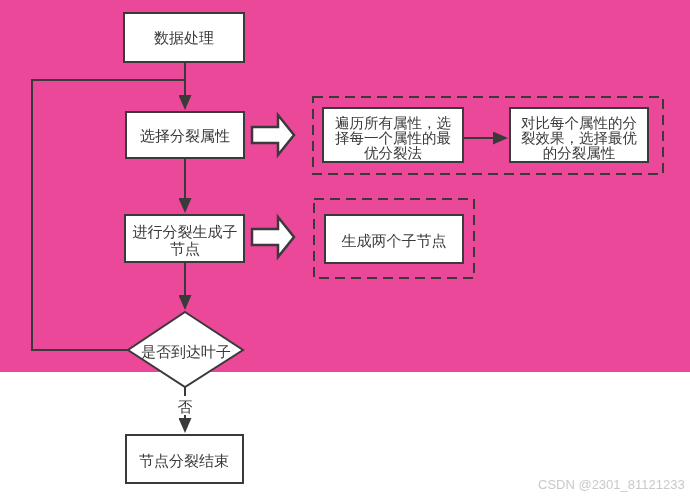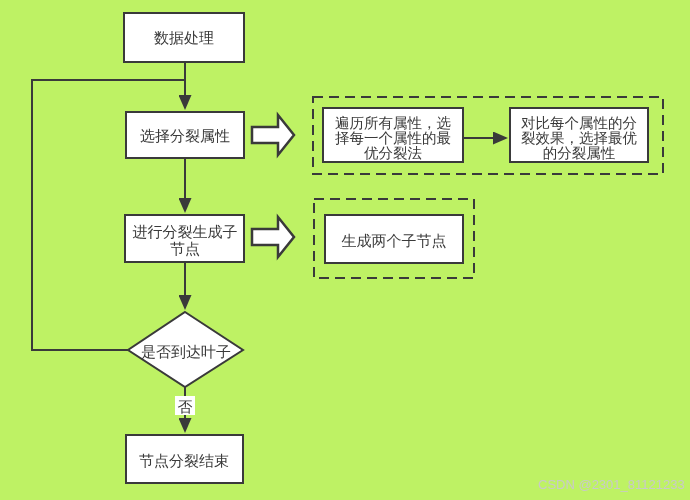--- a/index.html
+++ b/index.html
@@ -6,22 +6,22 @@
     margin: 0;
     padding: 0;
     background: #ffffff;
     width: 690px;
     height: 500px;
     overflow: hidden;
   }
   .stage {
     position: relative;
     width: 690px;
-    height: 500px;
-    background: #bef264;
+    height: 372px;
+    background: #ec4899;
     font-family: "Liberation Sans", "DejaVu Sans", sans-serif;
   }
   svg text {
     font-family: "Liberation Sans", "DejaVu Sans", sans-serif;
     fill: #3a3a3a;
     font-size: 15px;
   }
   svg text.small {
     font-size: 14.5px;
   }

